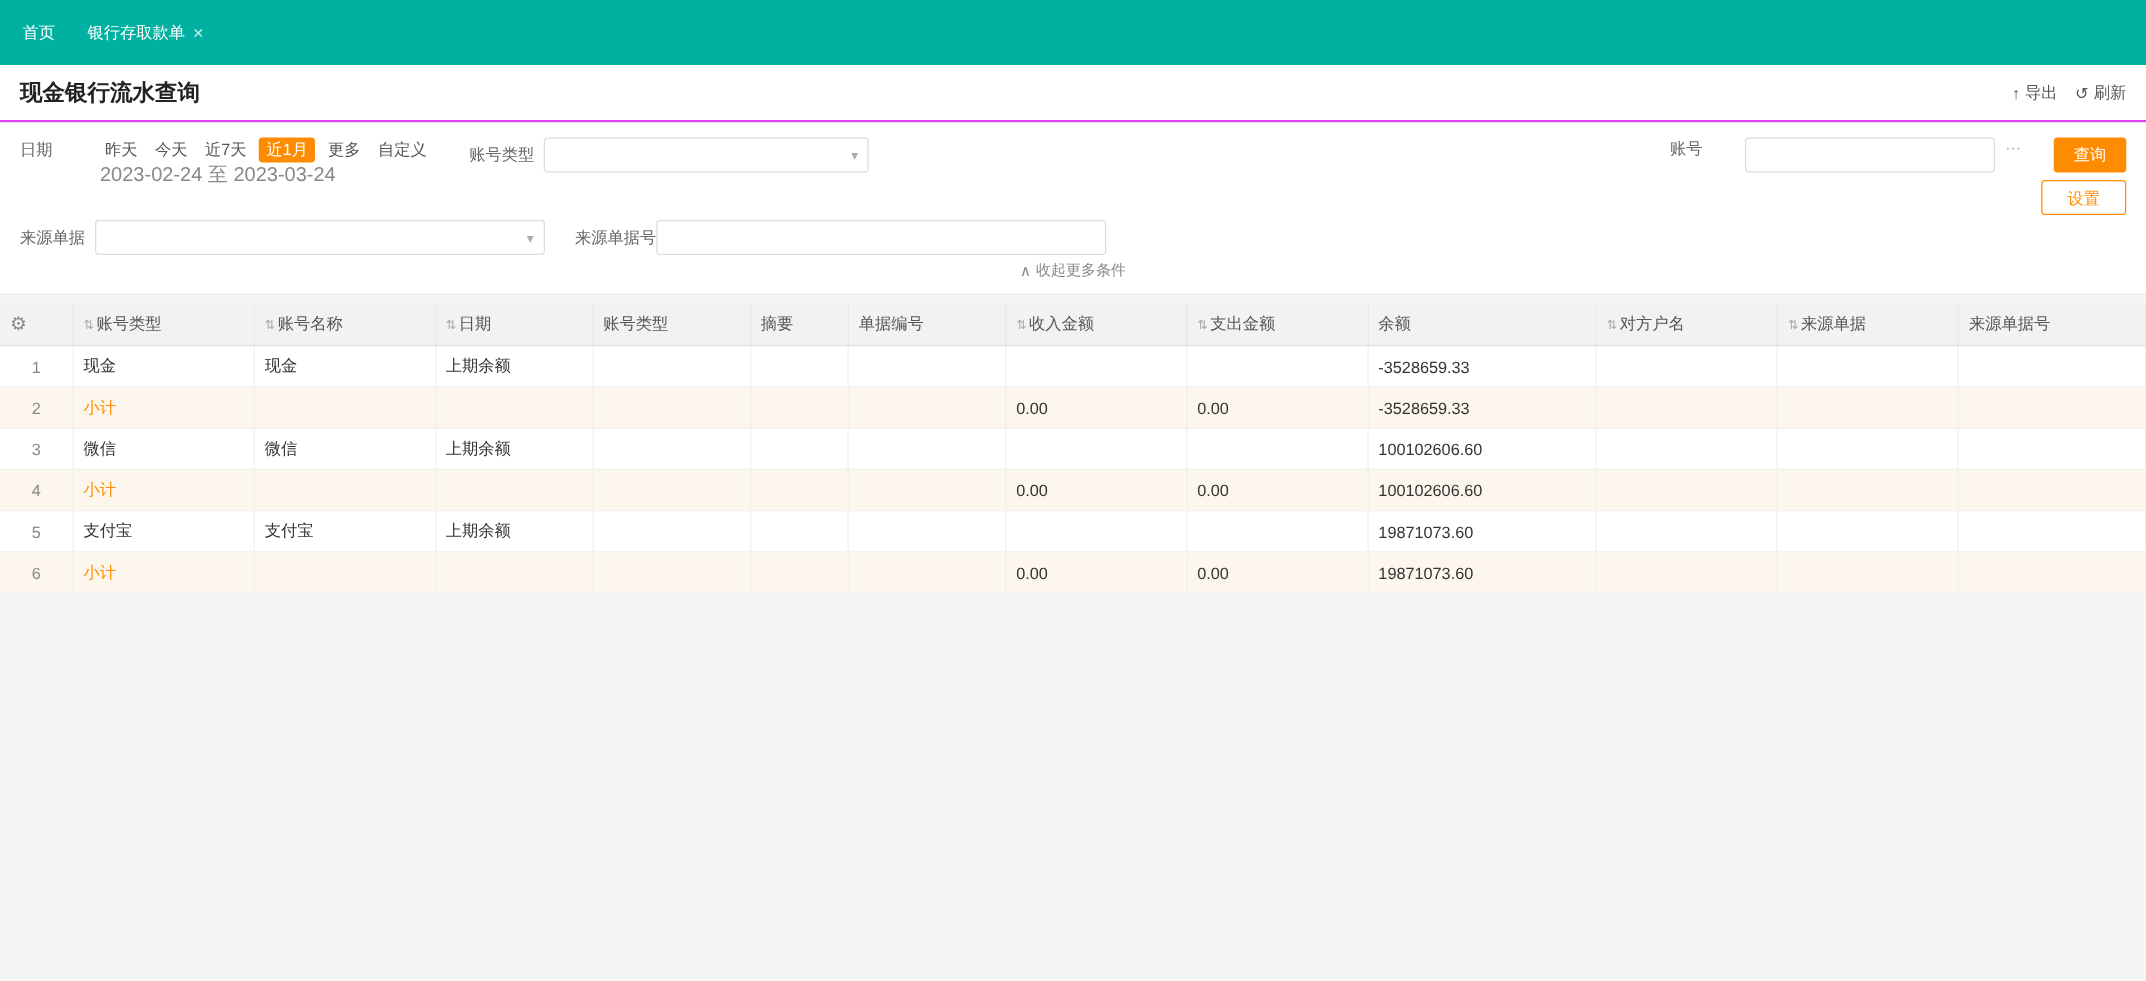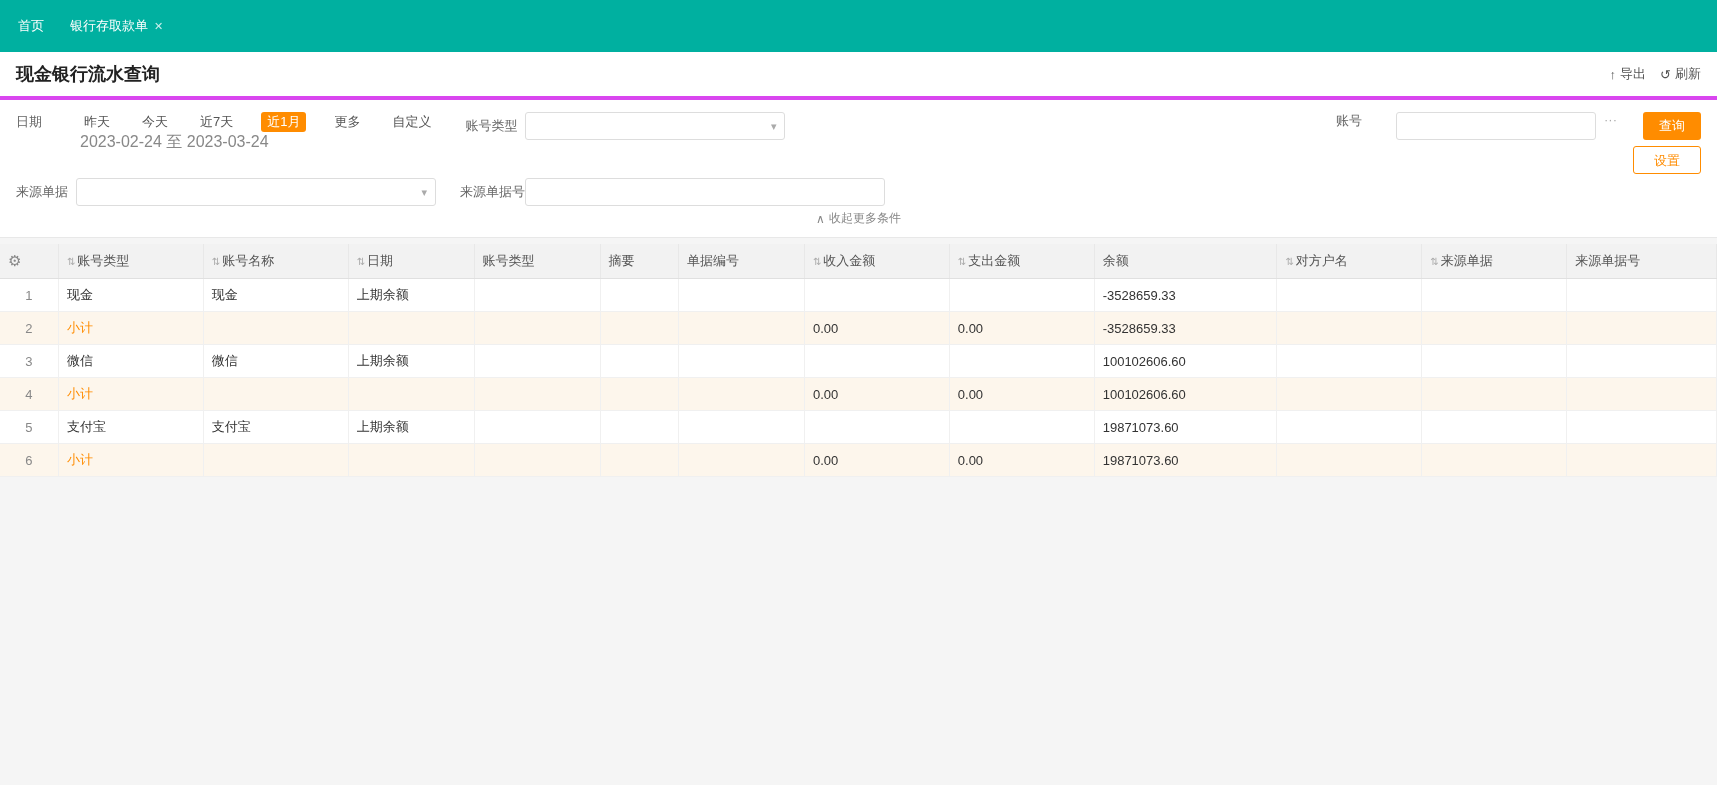--- a/index.html
+++ b/index.html
@@ -38,21 +38,21 @@
       opacity: 0.8;
     }
 
     
     .page-header {
       display: flex;
       align-items: center;
       justify-content: space-between;
       background: #fff;
       padding: 10px 16px;
-      border-bottom: 4px solid #d946ef;
+      border-bottom: 2px solid #d946ef;
     }
     .page-title {
       font-size: 18px;
       font-weight: bold;
       color: #222;
     }
     .header-actions {
       display: flex;
       align-items: center;
       gap: 14px;
@@ -74,21 +74,21 @@
     }
     .filter-label {
       color: #666;
       min-width: 60px;
       font-size: 13px;
       flex-shrink: 0;
     }
     .date-options {
       display: flex;
       align-items: center;
-      gap: 24px;
+      gap: 6px;
       margin-left: 4px;
     }
     .date-opt {
       color: #555;
       cursor: pointer;
       font-size: 13px;
       padding: 1px 4px;
     }
     .date-opt.active {
       background: #ff8c00;

